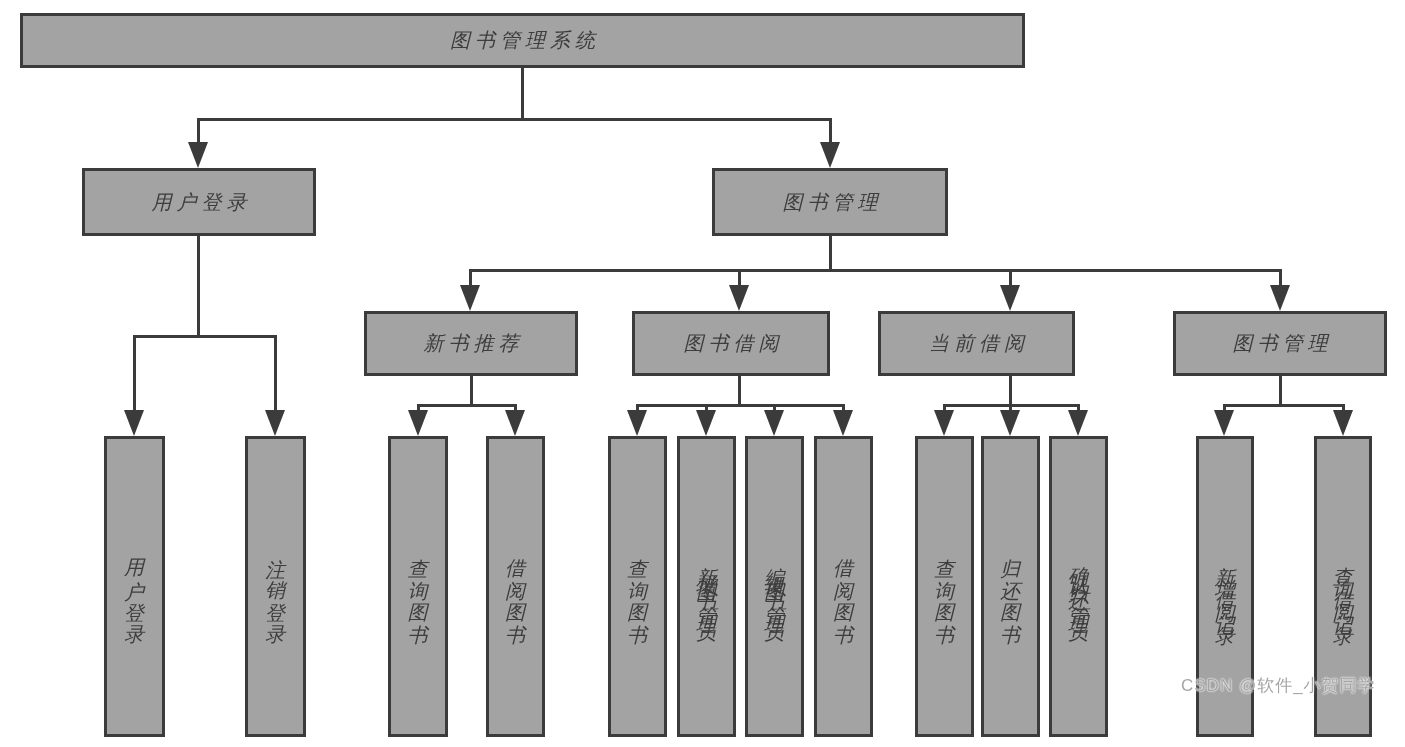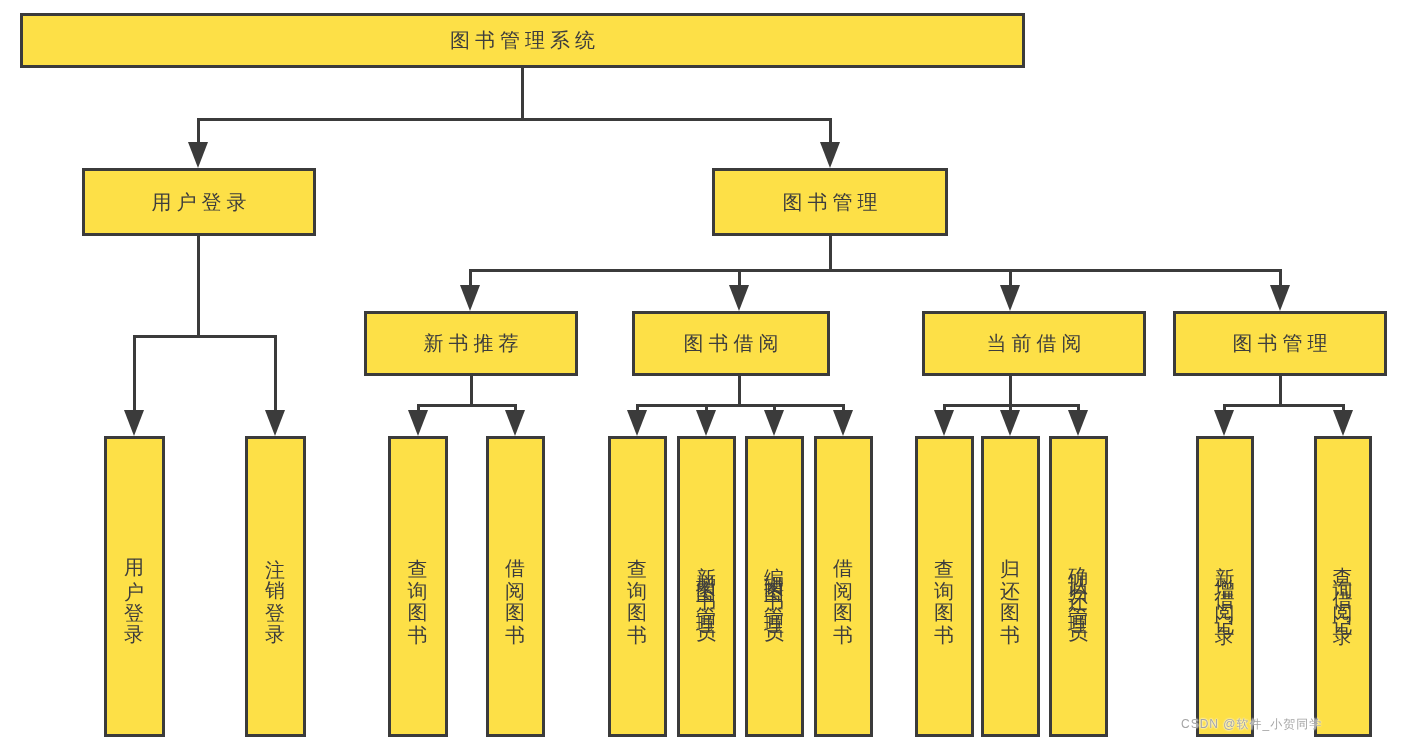--- a/index.html
+++ b/index.html
@@ -1,33 +1,33 @@
 <!DOCTYPE html>
 <html style="--line: #3b3b3b; --text: #3d3d3d; --wm: #a5a5a5;"><head>
 <meta charset="utf-8">
 <style>
   html,body{margin:0;padding:0;background:#ffffff;}
   .canvas{position:relative;width:1405px;height:747px;background:#fff;
           font-family:"Liberation Sans",sans-serif;overflow:hidden;}
   
   .box{position:absolute;box-sizing:border-box;border:3px solid var(--line,#3b3b3b);
-       background:#fde047;display:flex;align-items:center;justify-content:center;}
+       background:#a3a3a3;display:flex;align-items:center;justify-content:center;font-style:italic;}
   .hlabel{font-size:20px;letter-spacing:5px;color:var(--text,#3d3d3d);white-space:nowrap;text-indent:5px;}
   .vlabel{writing-mode:vertical-rl;text-orientation:mixed;font-size:20px;
           color:var(--text,#3d3d3d);line-height:1;}
   .vlabel.s{letter-spacing:22px;}
   .vlabel.m{letter-spacing:12px;}
   .vlabel.l{letter-spacing:8px;}
   
   .hline{position:absolute;height:3px;background:var(--line,#3b3b3b);}
   .vline{position:absolute;width:3px;background:var(--line,#3b3b3b);}
   .arrow{position:absolute;width:0;height:0;
          border-left:10px solid transparent;border-right:10px solid transparent;
          border-top:26px solid var(--line,#3b3b3b);}
-  .watermark{position:absolute;left:1181px;top:716px;font-size:12px;letter-spacing:1px;
+  .watermark{position:absolute;left:1181px;top:674px;font-size:17px;letter-spacing:1px;
              color:var(--wm,#a5a5a5);white-space:nowrap;z-index:5;
              text-shadow:0 0 2px #fff,0 0 2px #fff;}
 </style>
 </head>
 <body>
 
 <div class="canvas">
 
   <div class="vline" style="left:521px;top:68px;height:53px"></div>
   <div class="hline" style="left:197px;top:118px;width:635px"></div>
@@ -98,21 +98,21 @@
   <div class="box" style="left:712px;top:168px;width:236px;height:68px">
     <span class="hlabel">图书管理</span>
   </div>
 
   <div class="box" style="left:364px;top:311px;width:214px;height:65px">
     <span class="hlabel">新书推荐</span>
   </div>
   <div class="box" style="left:632px;top:311px;width:198px;height:65px">
     <span class="hlabel">图书借阅</span>
   </div>
-  <div class="box" style="left:922px;top:311px;width:224px;height:65px">
+  <div class="box" style="left:878px;top:311px;width:197px;height:65px">
     <span class="hlabel">当前借阅</span>
   </div>
   <div class="box" style="left:1173px;top:311px;width:214px;height:65px">
     <span class="hlabel">图书管理</span>
   </div>
 
   <div class="box" style="left:104px;top:436px;width:61px;height:301px">
     <span class="vlabel s">用户登录</span>
   </div>
   <div class="box" style="left:245px;top:436px;width:61px;height:301px">

